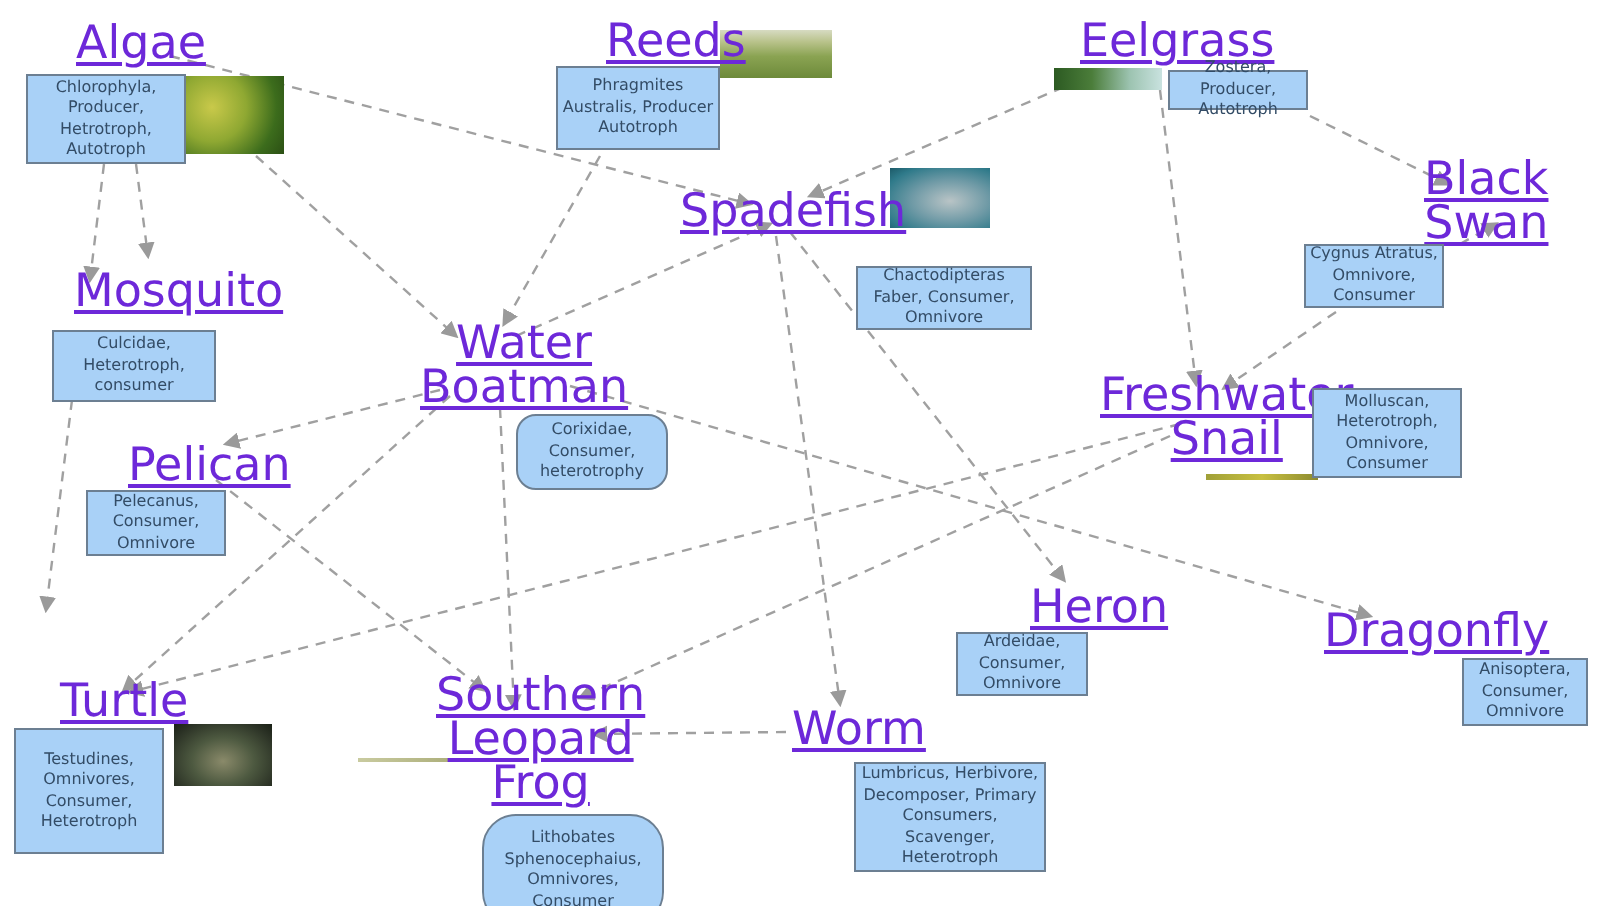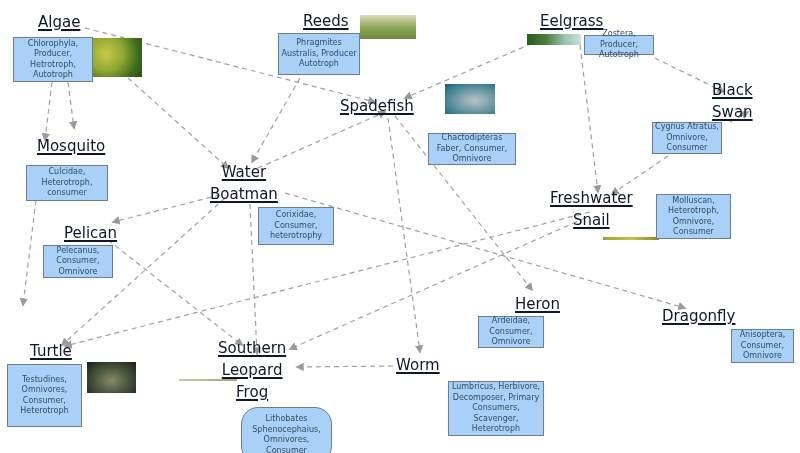--- a/index.html
+++ b/index.html
@@ -5,21 +5,21 @@
   html, body { margin: 0; padding: 0; }
   body {
     width: 800px; height: 453px; position: relative; overflow: hidden;
     background: #ffffff;
     font-family: "DejaVu Sans", sans-serif;
   }
   #edges { position: absolute; left: 0; top: 0; width: 800px; height: 453px; z-index: 1; }
   .title {
     position: absolute; z-index: 3;
     font-family: "DejaVu Sans", sans-serif;
-    font-size: 15px; line-height: 22px; color: #0f172a;
+    font-size: 23px; line-height: 22px; color: #6d28d9;
     text-decoration: underline; text-underline-offset: 2px;
     text-decoration-thickness: 1.5px;
     text-align: center; white-space: nowrap;
     background: transparent;
   }
   .box {
     position: absolute; z-index: 3;
     background: #a9d1f7; border: 1.5px solid #6c7f92;
     color: #334c66; font-size: 8px; line-height: 10.5px;
     text-align: center; box-sizing: border-box;
@@ -144,21 +144,21 @@
 <div class="box" style="left:652px;top:122px;width:70px;height:32px;">
     <span>Cygnus Atratus,
 Omnivore,
 Consumer</span>
   </div>
 <div class="box" style="left:26px;top:165px;width:82px;height:36px;">
     <span>Culcidae,
 Heterotroph,
 consumer</span>
   </div>
-<div class="box" style="left:258px;top:207px;width:76px;height:38px;">
+<div class="box" style="left:258px;top:207px;width:76px;height:38px;border-radius:10px;">
     <span>Corixidae,
 Consumer,
 heterotrophy</span>
   </div>
 <div class="box" style="left:656px;top:194px;width:75px;height:45px;">
     <span>Molluscan,
 Heterotroph,
 Omnivore,
 Consumer</span>
   </div>
@@ -181,18 +181,18 @@
     <span>Testudines,
 Omnivores,
 Consumer,
 Heterotroph</span>
   </div>
 <div class="box" style="left:241px;top:407px;width:91px;height:56px;border-radius:17px;">
     <span>Lithobates
 Sphenocephaius,
 Omnivores, Consumer</span>
   </div>
-<div class="box" style="left:448px;top:381px;width:96px;height:55px;">
+<div class="box" style="left:427px;top:381px;width:96px;height:55px;">
     <span>Lumbricus, Herbivore,
 Decomposer, Primary
 Consumers, Scavenger,
 Heterotroph</span>
   </div>
 
 </body></html>

